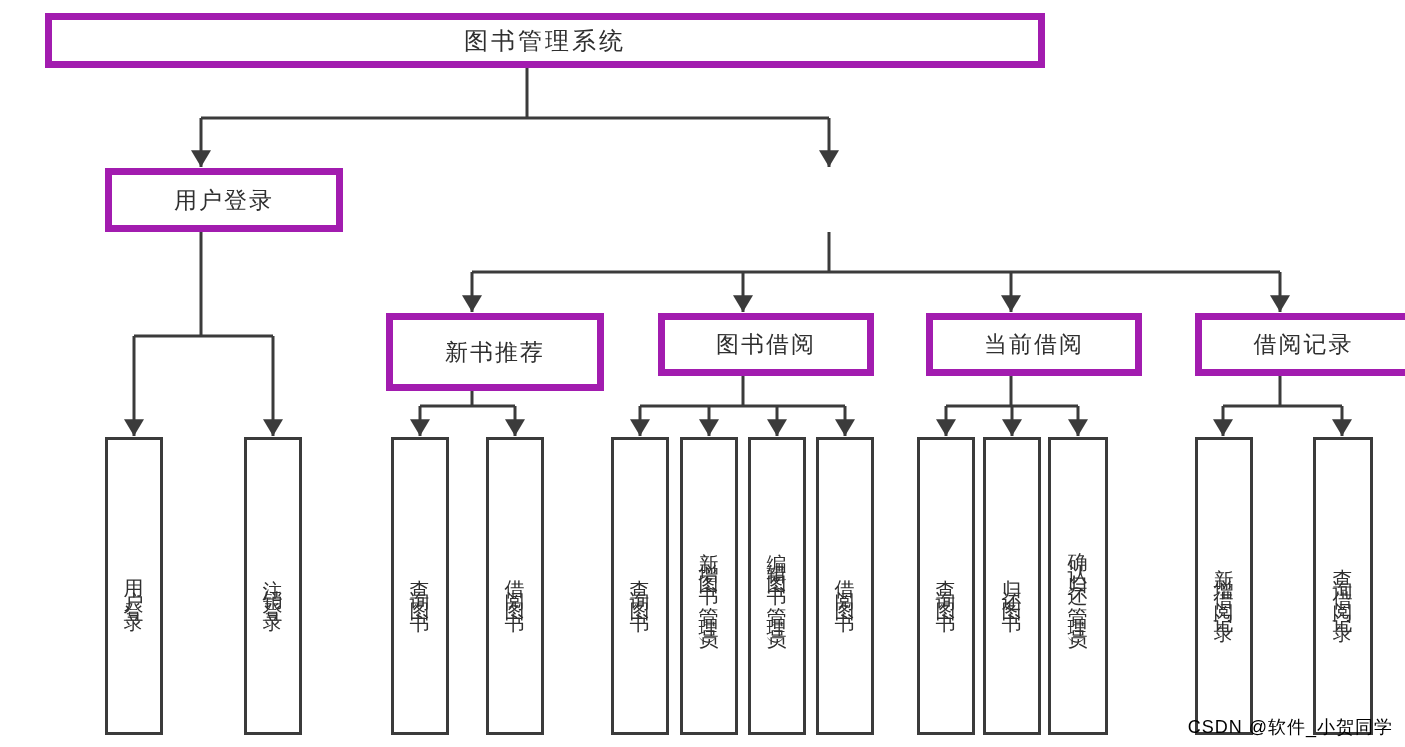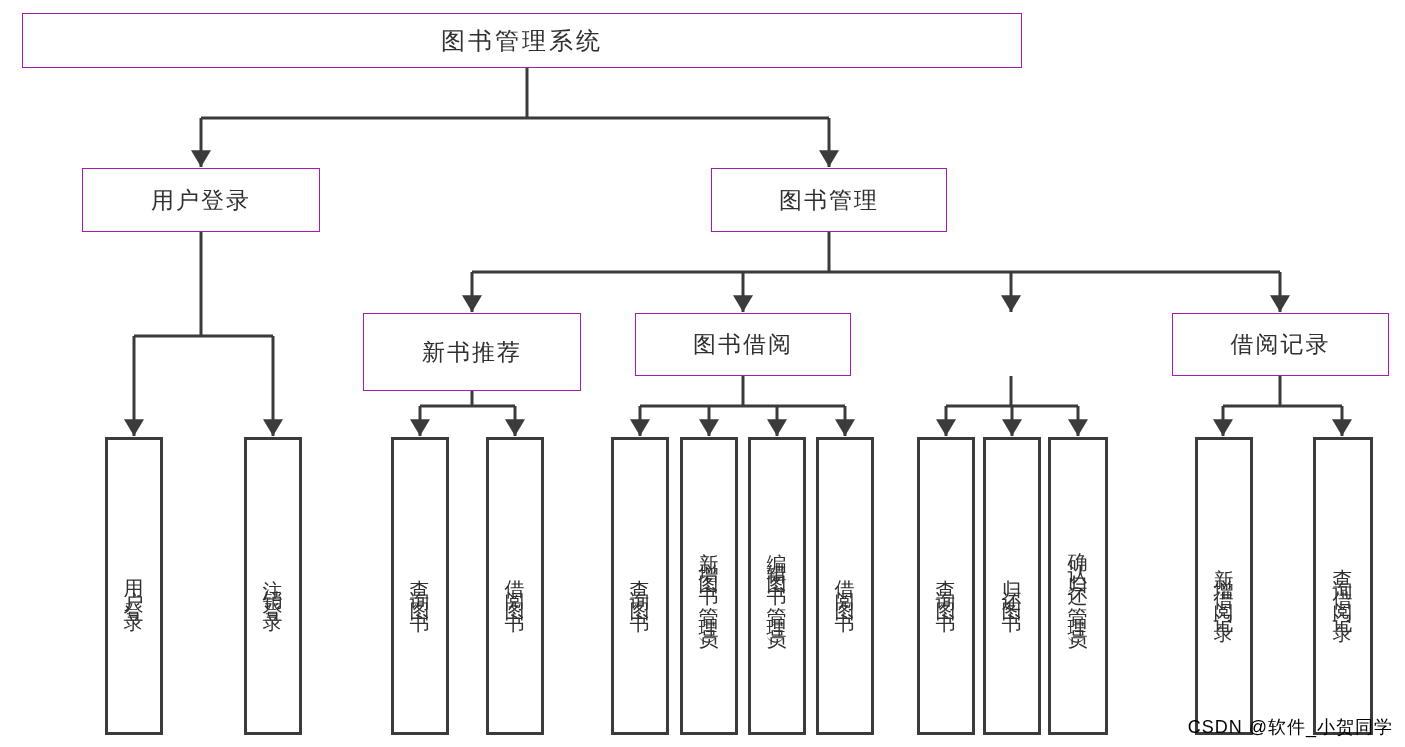--- a/index.html
+++ b/index.html
@@ -6,24 +6,25 @@
   #canvas{
     position:relative;
     width:1405px;height:747px;
     background:#ffffff;
     overflow:hidden;
     font-family:"Liberation Sans","DejaVu Sans",sans-serif;
   }
   #wires{position:absolute;left:0;top:0;width:1405px;height:747px;}
   .node{
     position:absolute;box-sizing:border-box;
-    background:#ffffff;border:1px solid #a21caf;
+    background:#ffffff;border:7px solid #a21caf;
     display:flex;align-items:center;justify-content:center;
     color:#2f2f2f;font-size:23px;letter-spacing:2px;
     white-space:nowrap;
+    margin-left:23px;
   }
   .node.root{font-size:24px;letter-spacing:3px;}
   .leaf{
     position:absolute;box-sizing:border-box;
     background:#ffffff;border:3px solid #3b3b3b;
     display:flex;align-items:center;justify-content:center;
     color:#2f2f2f;font-size:20px;
     writing-mode:vertical-rl;text-orientation:mixed;
     letter-spacing:11px;line-height:1;
     overflow:hidden;
@@ -83,24 +84,24 @@
 
     <line x1="1280" y1="376" x2="1280" y2="406"></line>
     <line x1="1223" y1="406" x2="1342" y2="406"></line>
     <line x1="1223" y1="406" x2="1223" y2="436" marker-end="url(#arw)"></line>
     <line x1="1342" y1="406" x2="1342" y2="436" marker-end="url(#arw)"></line>
   </svg>
 
   <div class="node root" style="left:22px;top:13px;width:1000px;height:55px;">图书管理系统</div>
 
   <div class="node" style="left:82px;top:168px;width:238px;height:64px;">用户登录</div>
-  <div class="node" style="left:711px;top:168px;width:236px;height:64px;">图书管理</div>
 
   <div class="node" style="left:363px;top:313px;width:218px;height:78px;">新书推荐</div>
   <div class="node" style="left:635px;top:313px;width:216px;height:63px;text-align:right;">图书借阅</div>
+  <div class="node" style="left:903px;top:313px;width:216px;height:63px;">当前借阅</div>
   <div class="node" style="left:1172px;top:313px;width:217px;height:63px;">借阅记录</div>
 
   <div class="leaf" style="left:105px;top:437px;width:58px;height:298px;">用户登录</div>
   <div class="leaf" style="left:244px;top:437px;width:58px;height:298px;">注销登录</div>
 
   <div class="leaf" style="left:391px;top:437px;width:58px;height:298px;">查询图书</div>
   <div class="leaf" style="left:486px;top:437px;width:58px;height:298px;">借阅图书</div>
 
   <div class="leaf" style="left:611px;top:437px;width:58px;height:298px;">查询图书</div>
   <div class="leaf" style="left:680px;top:437px;width:58px;height:298px;">新增图书（管理员）</div>

